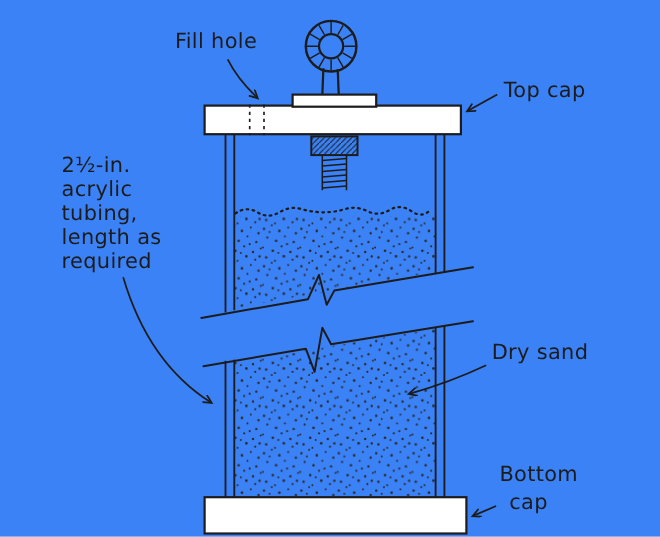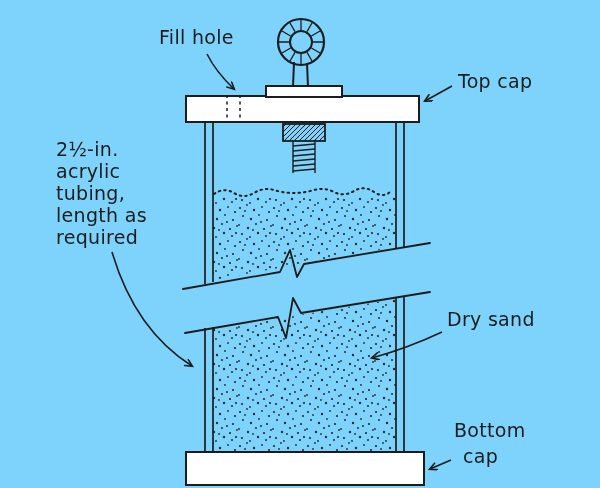--- a/index.html
+++ b/index.html
@@ -8,21 +8,21 @@
     background: #ffffff;
     width: 600px;
     height: 488px;
     overflow: hidden;
     font-family: "DejaVu Sans", sans-serif;
   }
   .figure-wrap {
     position: relative;
     width: 600px;
     height: 488px;
-    background: #7dd3fc;
+    background: #3b82f6;
   }
   svg { display: block; }
   text {
     font-family: "DejaVu Sans", sans-serif;
     font-size: 19px;
     fill: #1c1c1c;
     letter-spacing: 0.3px;
   }
 </style>
 </head>

